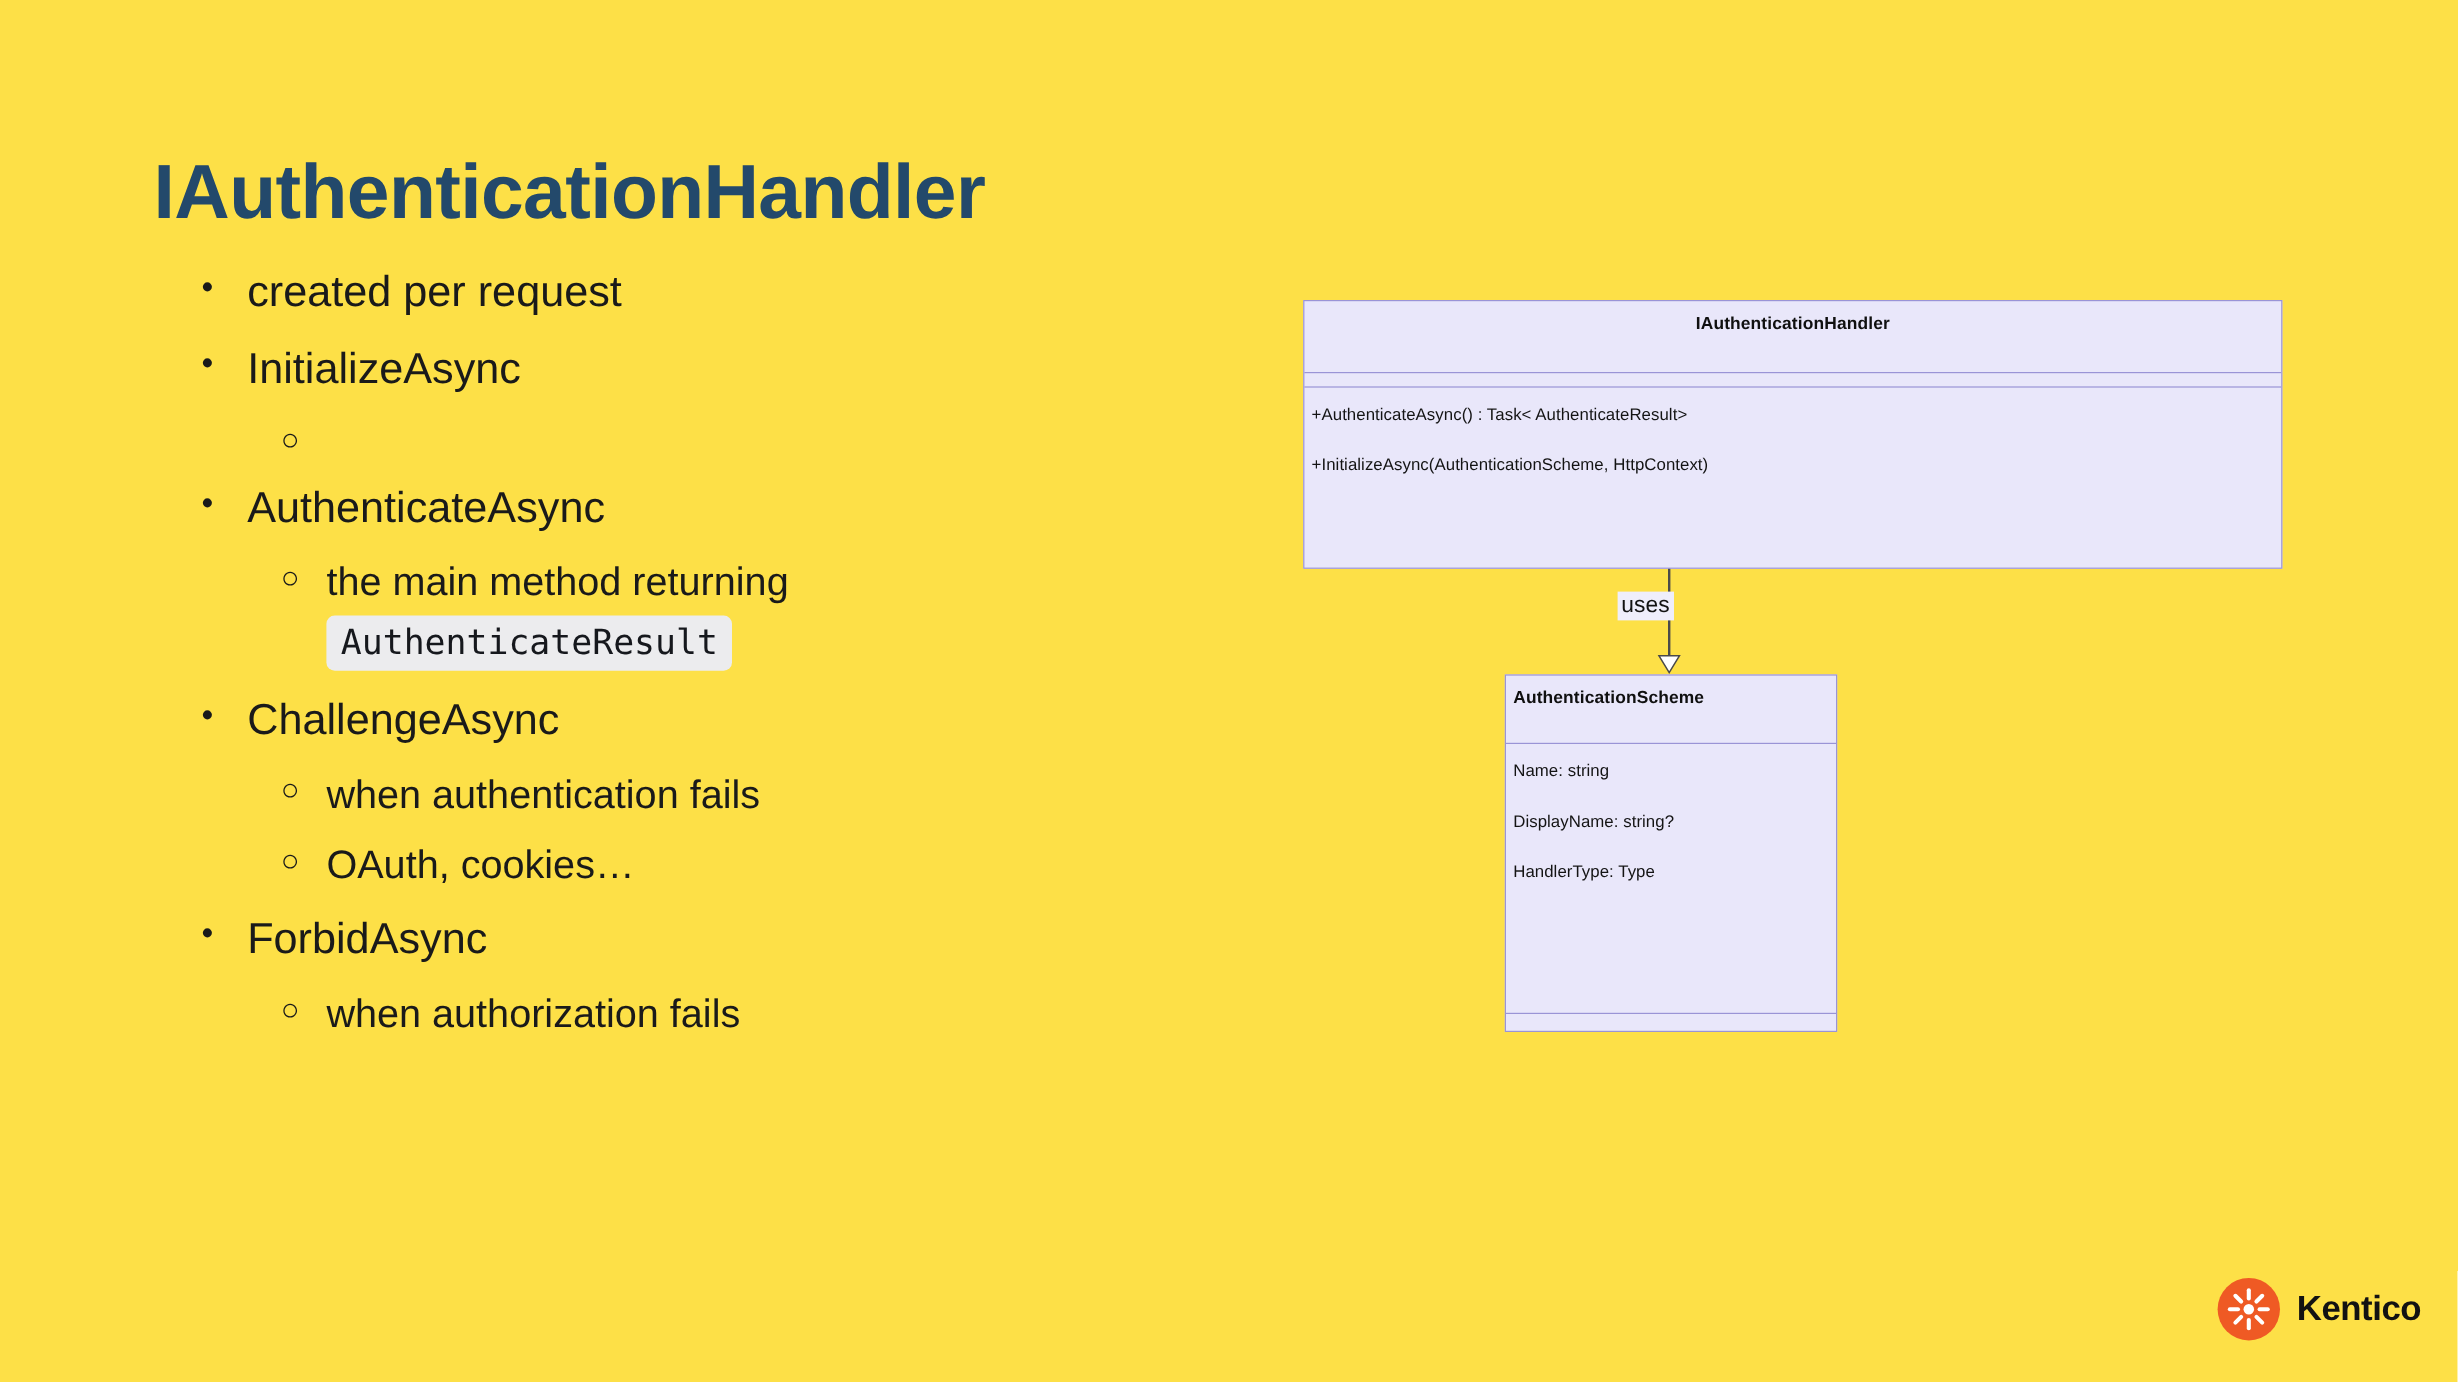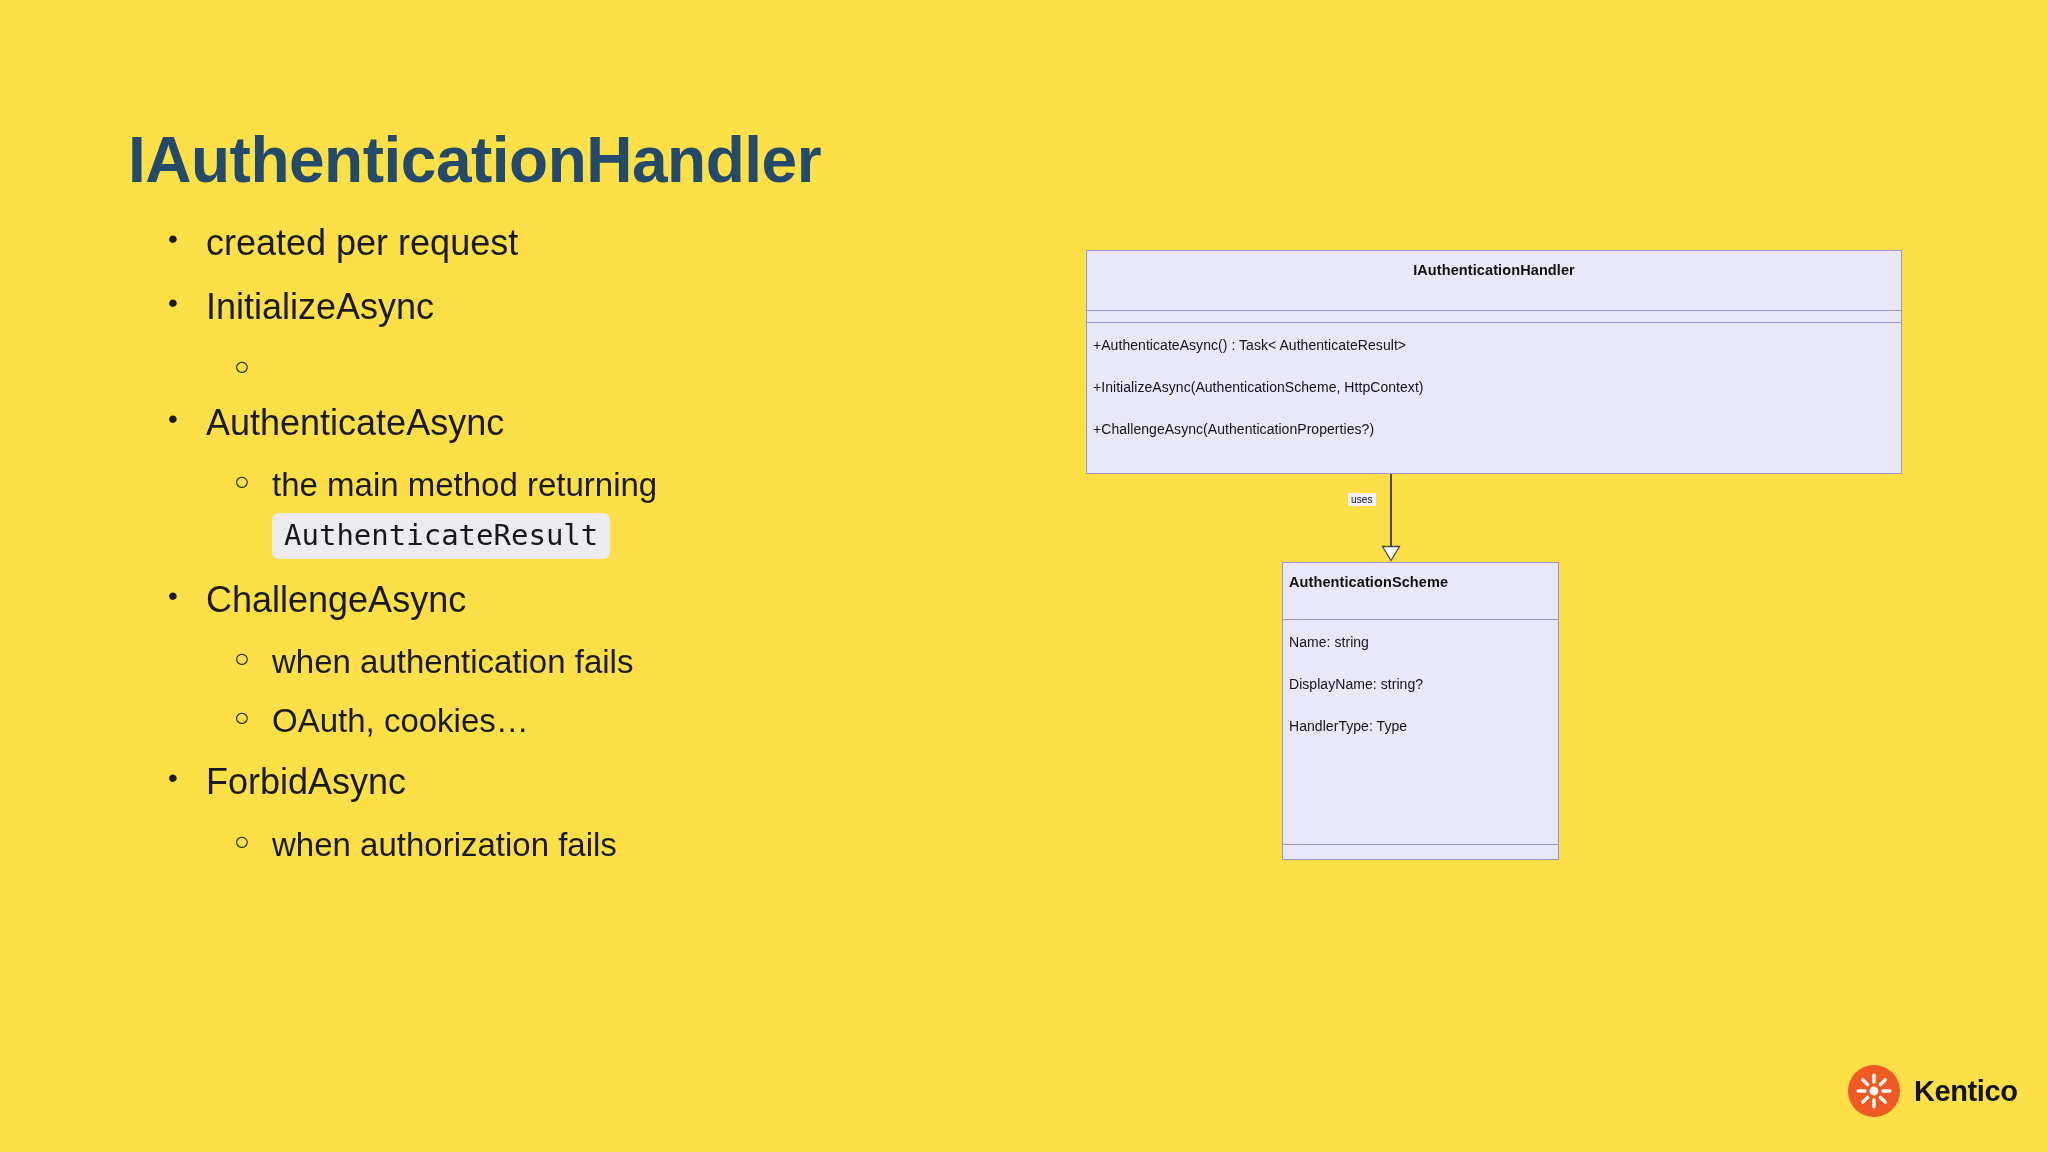--- a/index.html
+++ b/index.html
@@ -158,34 +158,33 @@
     position: absolute;
     left: 295px;
     top: 295px;
     width: 20px;
     height: 17px;
   }
   #connector-label {
     position: absolute;
     left: 262px;
     top: 243px;
-    font-size: 10px;
+    font-size: 19px;
     color: #131313;
     background: #efeefb;
     padding: 1px 3px;
     letter-spacing: 0.1px;
   }
 
   
   #box-scheme {
     left: 168px;
     top: 312px;
     width: 277px;
     height: 298px;
-    margin-left: 28px;
   }
   #scheme-header {
     position: absolute;
     left: 0; right: 0; top: 0;
     height: 57px;
     border-bottom: 1.5px solid #9a94d6;
     box-sizing: border-box;
   }
   #scheme-header .uml-title {
     position: absolute;
@@ -286,21 +285,20 @@
   <div id="uml">
 
     <div class="uml-box" id="box-handler">
       <div id="handler-header">
         <div class="uml-title">IAuthenticationHandler</div>
       </div>
       <div id="handler-gap"></div>
       <div id="handler-ops">
         <div class="uml-line">+AuthenticateAsync() : Task&lt; AuthenticateResult&gt;</div>
         <div class="uml-line">+InitializeAsync(AuthenticationScheme, HttpContext)</div>
-        <div class="uml-line">+ChallengeAsync(AuthenticationProperties?)</div>
       </div>
     </div>
 
     <div id="connector-line"></div>
     <svg id="connector-arrow-outline" viewBox="0 0 20 17">
       <polygon points="1.5,1.5 18.5,1.5 10,15.5" fill="#ffffff" stroke="#4a4a4a" stroke-width="1.3"></polygon>
     </svg>
     <div id="connector-label">uses</div>
 
     <div class="uml-box" id="box-scheme">

